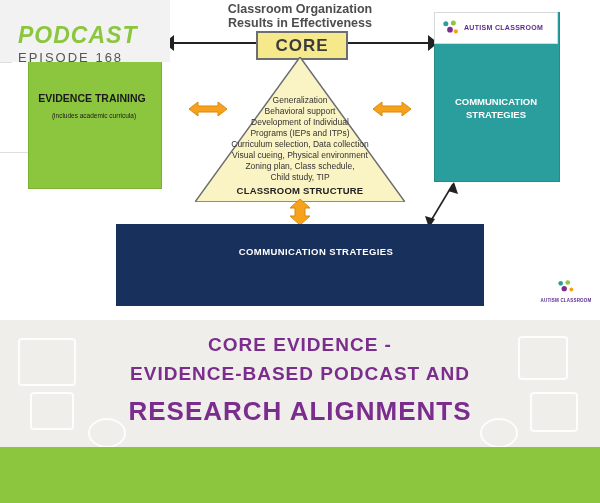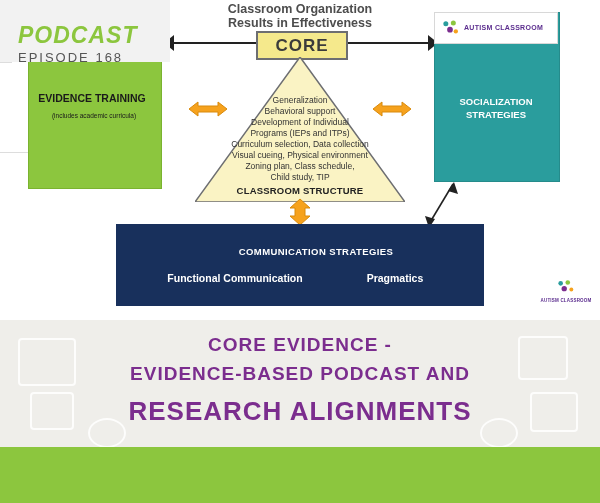--- a/index.html
+++ b/index.html
@@ -147,21 +147,21 @@
     <div id="social-box"></div>
     <div id="social-header">
       <svg width="20" height="20" viewBox="0 0 24 24">
         <circle cx="7" cy="7" r="3" fill="#2a9d9d"></circle>
         <circle cx="16" cy="6" r="3" fill="#8cc63e"></circle>
         <circle cx="12" cy="14" r="3.4" fill="#7b2d8e"></circle>
         <circle cx="19" cy="16" r="2.6" fill="#f6a21d"></circle>
       </svg>
       <span id="social-header-text">AUTISM CLASSROOM</span>
     </div>
-    <div id="social-label" style="white-space: pre-line;">SOCIALIZATION
+    <div id="social-label" style="white-space: pre-line;">COMMUNICATION
 STRATEGIES</div>
 
     <svg class="orange-arrow" id="orange-left" viewBox="0 0 40 22">
       <path d="M10,4 L10,8 L30,8 L30,4 L39,11 L30,18 L30,14 L10,14 L10,18 L1,11 Z" fill="#f6a21d" stroke="#d98a0c" stroke-width="1"></path>
     </svg>
     <svg class="orange-arrow" id="orange-right" viewBox="0 0 40 22">
       <path d="M10,4 L10,8 L30,8 L30,4 L39,11 L30,18 L30,14 L10,14 L10,18 L1,11 Z" fill="#f6a21d" stroke="#d98a0c" stroke-width="1"></path>
     </svg>
 
     <svg id="v-arrow" viewBox="0 0 28 28">
@@ -169,22 +169,20 @@
     </svg>
 
     <svg id="diag-arrow" viewBox="0 0 40 48">
       <line x1="33" y1="2" x2="9" y2="42" stroke="#222" stroke-width="1.6"></line>
       <polygon points="9,46 5,34 15,37" fill="#222"></polygon>
       <polygon points="34,0 38,12 28,9" fill="#222"></polygon>
     </svg>
 
     <div id="comm-box"></div>
     <div id="comm-title">COMMUNICATION STRATEGIES</div>
-    <div id="func-comm">Functional Communication</div>
-    <div id="pragmatics">Pragmatics</div>
 
     <div id="slide-logo">
       <svg width="22" height="16" viewBox="0 0 24 18">
         <circle cx="6" cy="6" r="2.6" fill="#2a9d9d"></circle>
         <circle cx="14" cy="5" r="2.6" fill="#8cc63e"></circle>
         <circle cx="10" cy="12" r="3" fill="#7b2d8e"></circle>
         <circle cx="18" cy="13" r="2.2" fill="#f6a21d"></circle>
       </svg>
       <div id="slide-logo-text">AUTISM CLASSROOM</div>
     </div>

